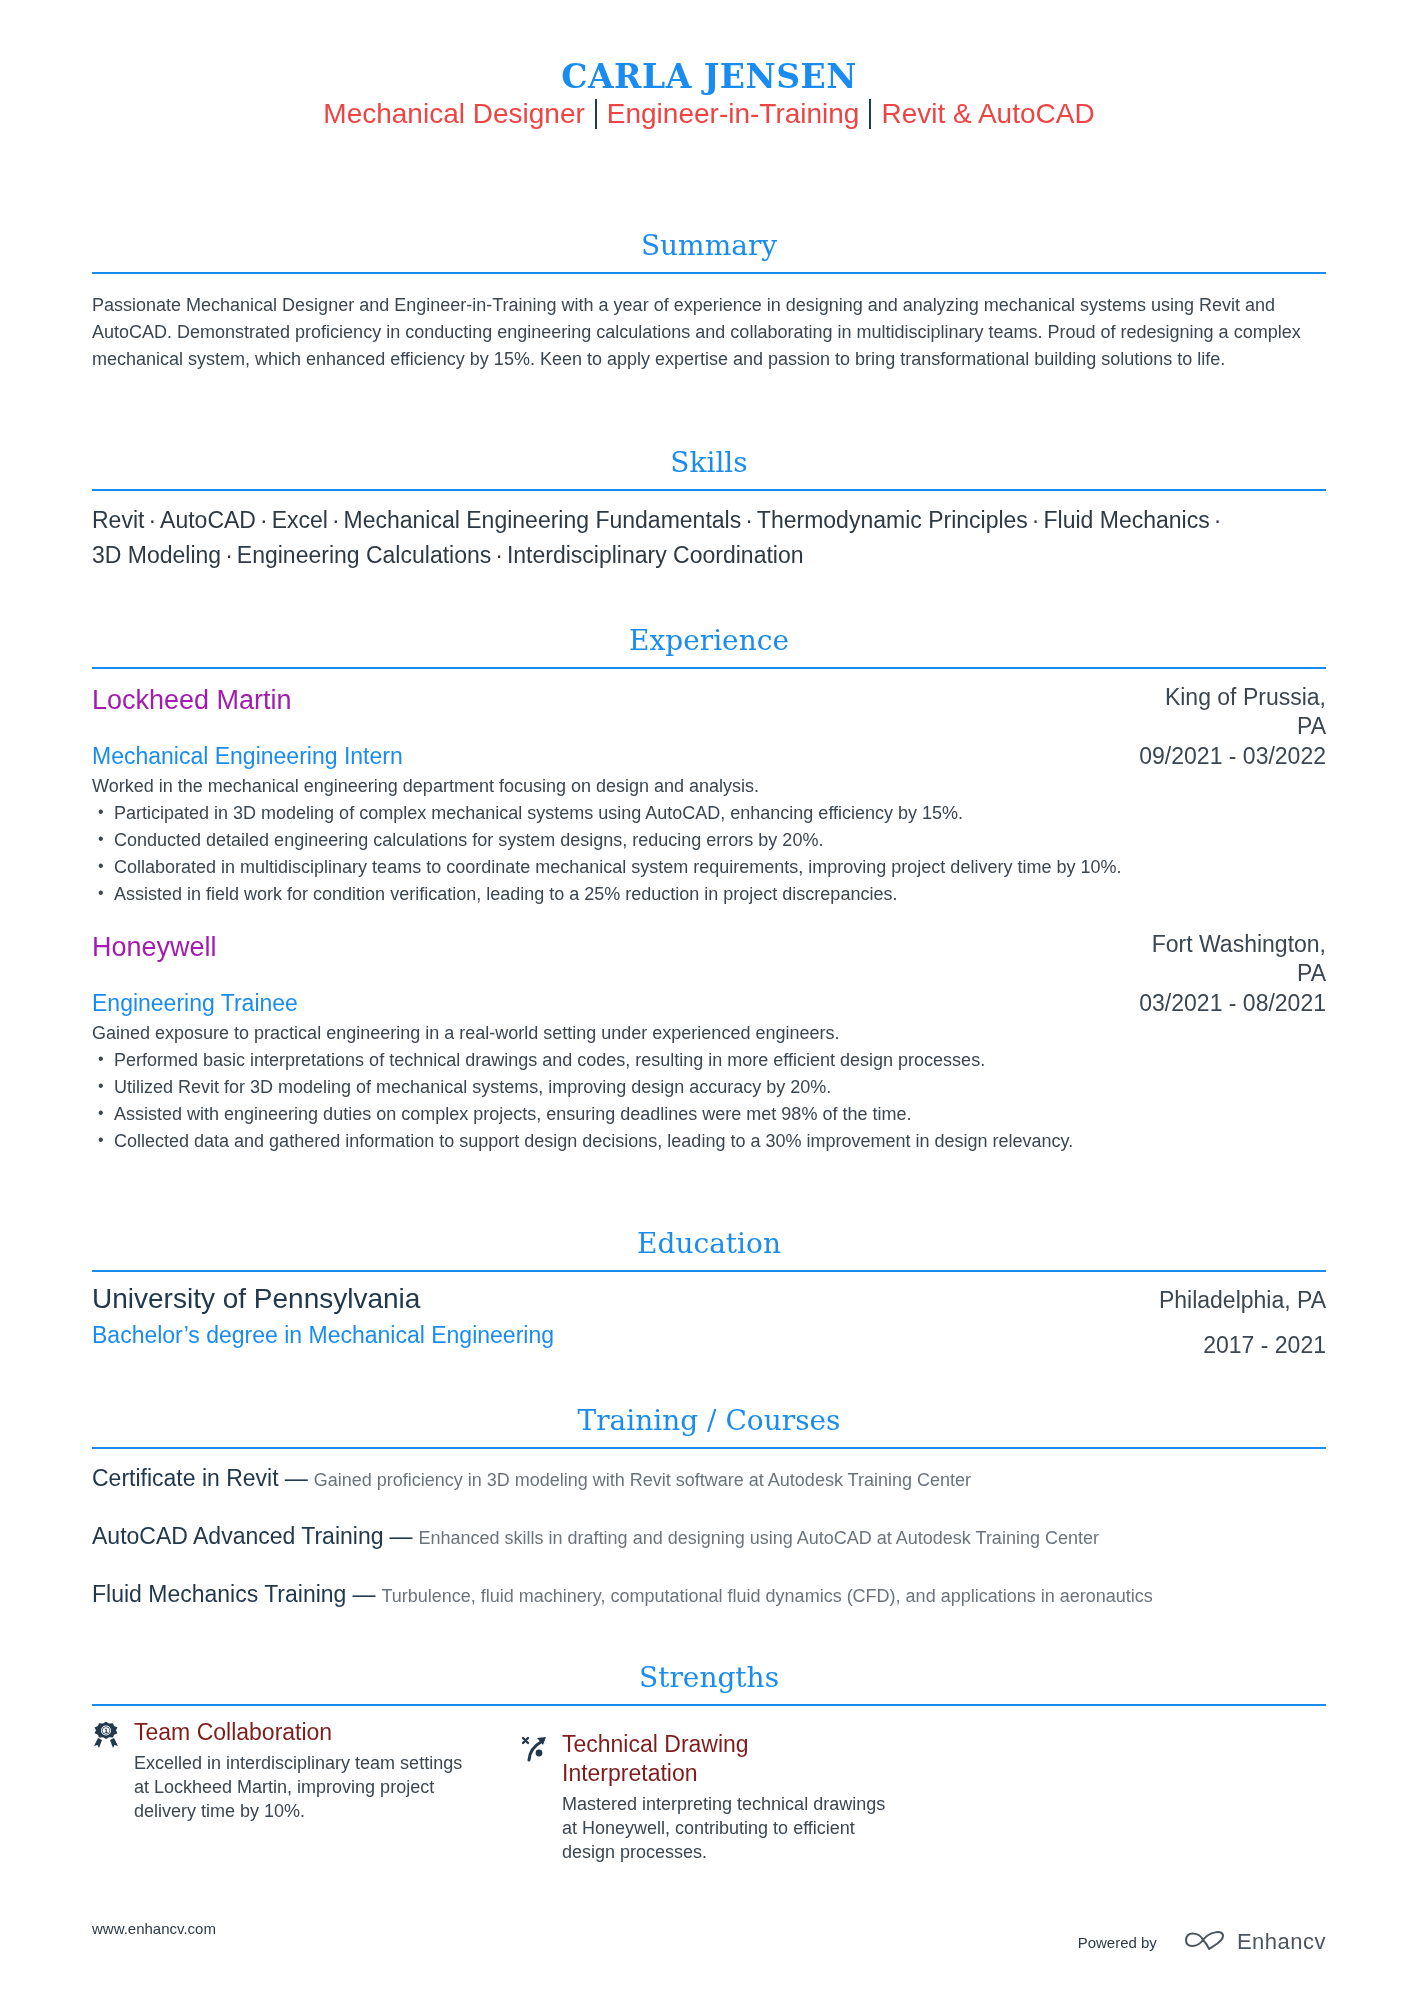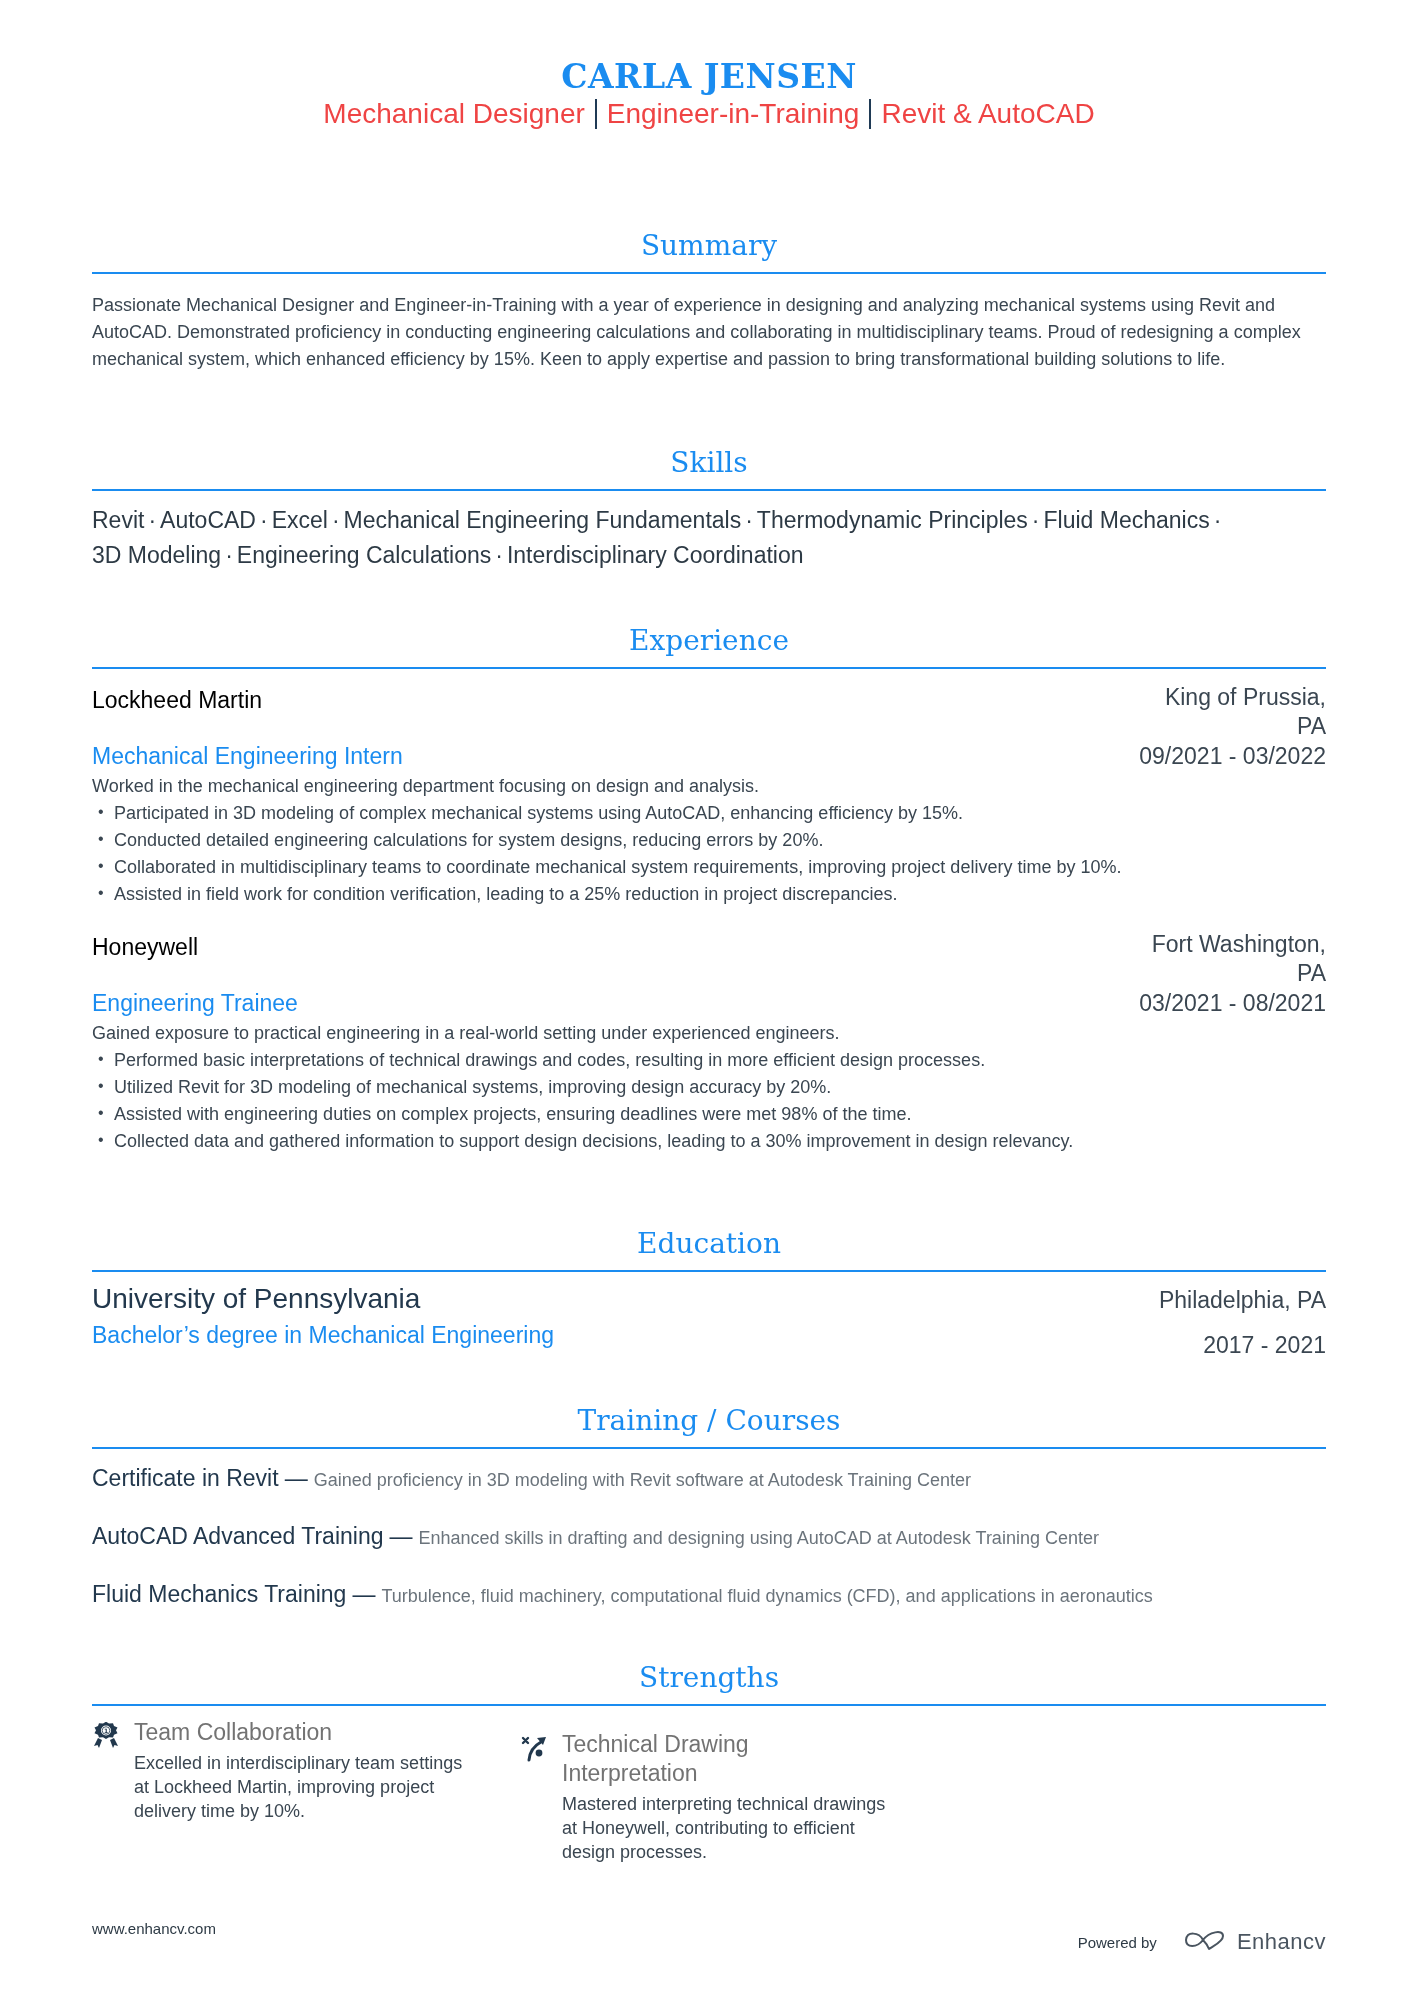--- a/index.html
+++ b/index.html
@@ -17,42 +17,42 @@
   .section { position: absolute; left: 0; width: 1234px; }
   .section-title { text-align: center; font-family: "DejaVu Serif", "Liberation Serif", serif; color: #1a8cf0; font-size: 28px; line-height: 36px; }
   .rule { height: 2px; background: #1a8cf0; margin-top: 8px; }
 
   .summary-text { font-size: 18px; line-height: 27px; color: #3a4651; margin-top: 18px; }
 
   .skills-text { font-size: 23px; line-height: 35px; color: #2d3a45; margin-top: 12px; }
   .skills-text .sdot { margin: 0 4px; color: #2d3a45; }
 
   .job { position: relative; }
-  .job-company { font-size: 23px; color: #000000; line-height: 34px; }
+  .job-company { font-size: 27px; color: #a21caf; line-height: 34px; }
   .job-loc { position: absolute; right: 0; text-align: right; font-size: 23px; color: #3a4651; line-height: 29px; width: 240px; }
   .job-role { font-size: 23px; color: #1a8cf0; line-height: 30px; }
   .job-dates { position: absolute; right: 0; font-size: 23px; color: #3a4651; line-height: 30px; }
   .job-desc { font-size: 18px; color: #3a4651; line-height: 27px; }
   .bullets { list-style: none; }
   .bullets li { font-size: 18px; color: #3a4651; line-height: 27px; padding-left: 22px; position: relative; }
   .bullets li::before { content: "•"; position: absolute; left: 6px; top: -2px; font-size: 16px; }
 
   .edu-row { position: relative; }
   .edu-school { font-size: 28px; color: #22384d; line-height: 34px; }
   .edu-loc { position: absolute; right: 0; top: 4px; font-size: 23px; color: #3a4651; line-height: 29px; }
   .edu-degree { font-size: 23px; color: #1a8cf0; line-height: 30px; margin-top: 4px; }
   .edu-dates { position: absolute; right: 0; top: 48px; font-size: 23px; color: #3a4651; line-height: 30px; }
 
   .course { font-size: 23px; color: #22384d; line-height: 30px; }
   .course .dash { margin: 0 6px; color: #22384d; }
   .course .cdesc { font-size: 18px; color: #6b747c; }
 
   .strength { position: absolute; width: 400px; }
   .strength .sicon { position: absolute; left: 0; top: 4px; width: 28px; height: 28px; }
-  .strength .stitle { margin-left: 42px; font-size: 23px; color: #737373; line-height: 29px; }
+  .strength .stitle { margin-left: 42px; font-size: 23px; color: #7f1d1d; line-height: 29px; }
   .strength .sdesc { margin-left: 42px; font-size: 18px; color: #3a4651; line-height: 24px; margin-top: 4px; }
 
   .footer { position: absolute; top: 1916px; left: 92px; width: 1234px; height: 30px; }
   .footer-url { position: absolute; left: 0; top: 4px; font-size: 15px; color: #2d3a45; }
   .footer-powered { position: absolute; right: 0; top: 12px; display: flex; align-items: center; justify-content: space-between; }
   .footer-powered .pby { font-size: 15px; color: #2d3a45; margin-right: 26px; }
   .footer-powered .brand { font-size: 22px; color: #4a5560; letter-spacing: 0.5px; margin-left: 10px; }
 </style>
 </head>
 <body>

